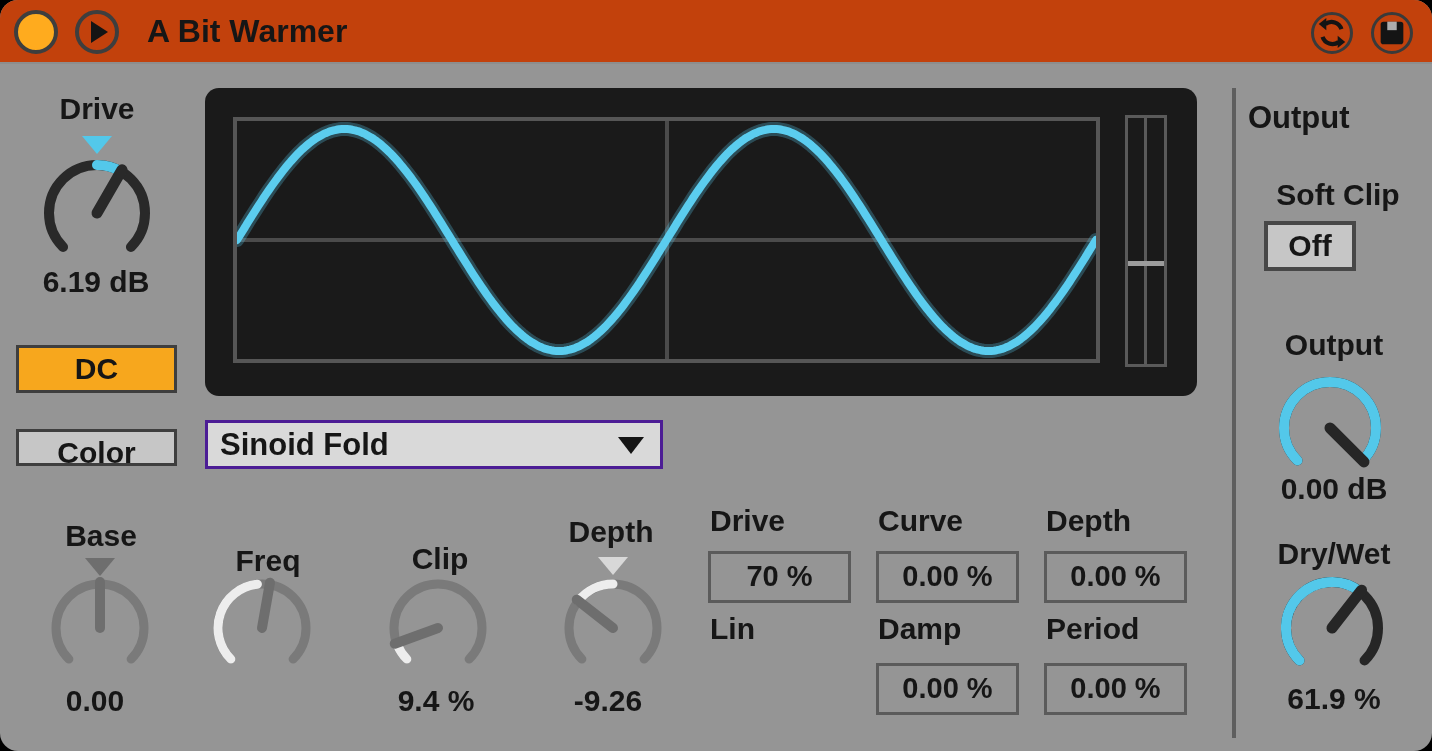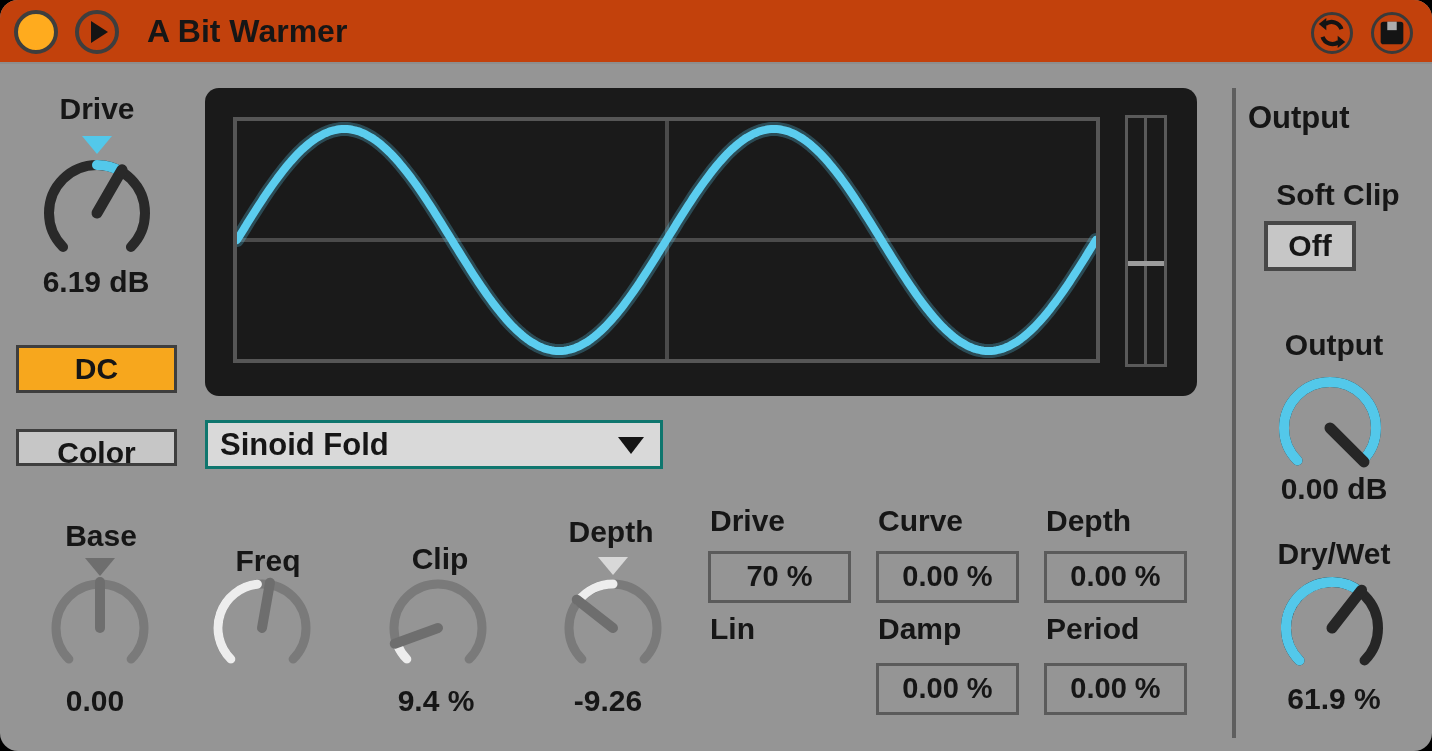--- a/index.html
+++ b/index.html
@@ -33,21 +33,21 @@
   .display-panel{position:absolute;left:205px;top:88px;width:992px;height:308px;background:var(--panel-bg,#1A1A1A);border-radius:14px;}
   .plot{position:absolute;left:28px;top:29px;width:867px;height:246px;border:4px solid #565656;box-sizing:border-box;}
   .plot .hline{position:absolute;left:0;right:0;top:calc(50% - 2px);height:4px;background:#4B4B4B;}
   .plot .vline{position:absolute;top:0;bottom:0;left:calc(50% - 2px);width:4px;background:#4B4B4B;}
   .wave-svg{position:absolute;left:0;top:0;}
   .vslider{position:absolute;left:920px;top:27px;width:42px;height:252px;border:3px solid #5A5A5A;box-sizing:border-box;}
   .vslider .track{position:absolute;top:0;bottom:0;left:calc(50% - 2px);width:3px;background:#5A5A5A;}
   .vslider .handle{position:absolute;left:0;right:0;height:5px;background:#9C9C9C;}
 
   
-  .dropdown{position:absolute;left:205px;top:420px;width:458px;height:49px;background:#D9D9D9;border:3px solid #0f766e;box-sizing:border-box;}
+  .dropdown{position:absolute;left:205px;top:420px;width:458px;height:49px;background:#D9D9D9;border:3px solid #4c1d95;box-sizing:border-box;}
   .dropdown .dd-text{position:absolute;left:12px;top:1px;font-size:31px;font-weight:700;line-height:42px;}
   .dd-caret{position:absolute;right:16px;top:14px;width:0;height:0;border-left:13px solid transparent;border-right:13px solid transparent;border-top:17px solid #141414;}
 
   
   .f-label{position:absolute;font-size:30px;font-weight:700;white-space:nowrap;}
   .f-box{position:absolute;width:143px;height:52px;border:3px solid #5B5B5B;box-sizing:border-box;text-align:center;font-size:29px;font-weight:700;line-height:45px;}
 
   
   .divider{position:absolute;left:1232px;top:88px;width:4px;height:650px;background:#5E5E5E;}
   .off-btn{left:1264px;top:221px;width:92px;height:50px;border:4px solid #474747;background:#C6C6C6;line-height:41px;}

